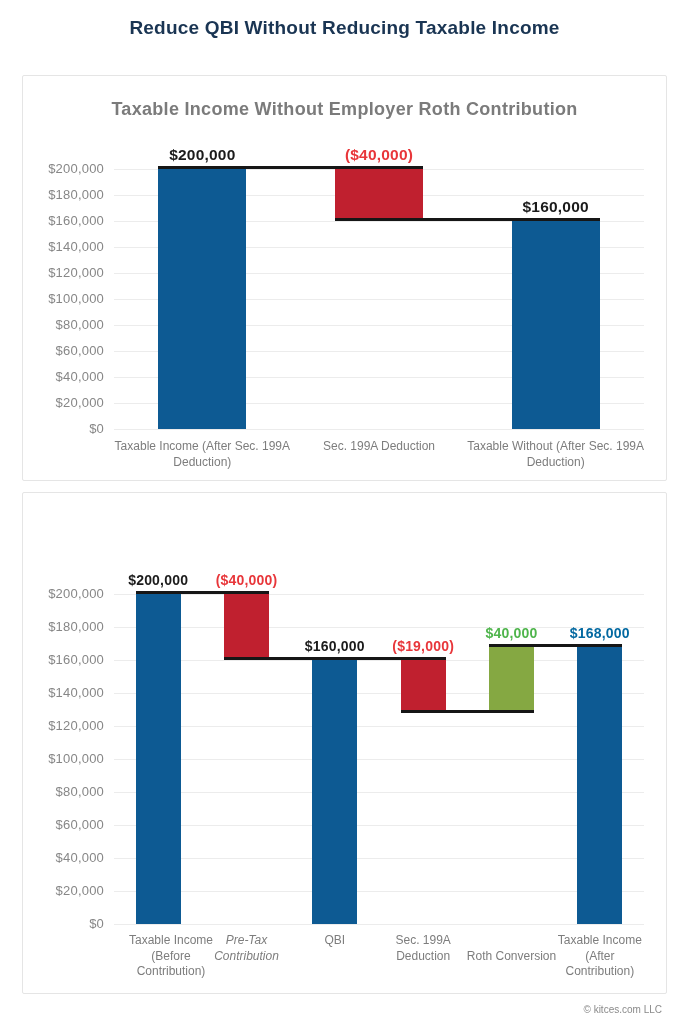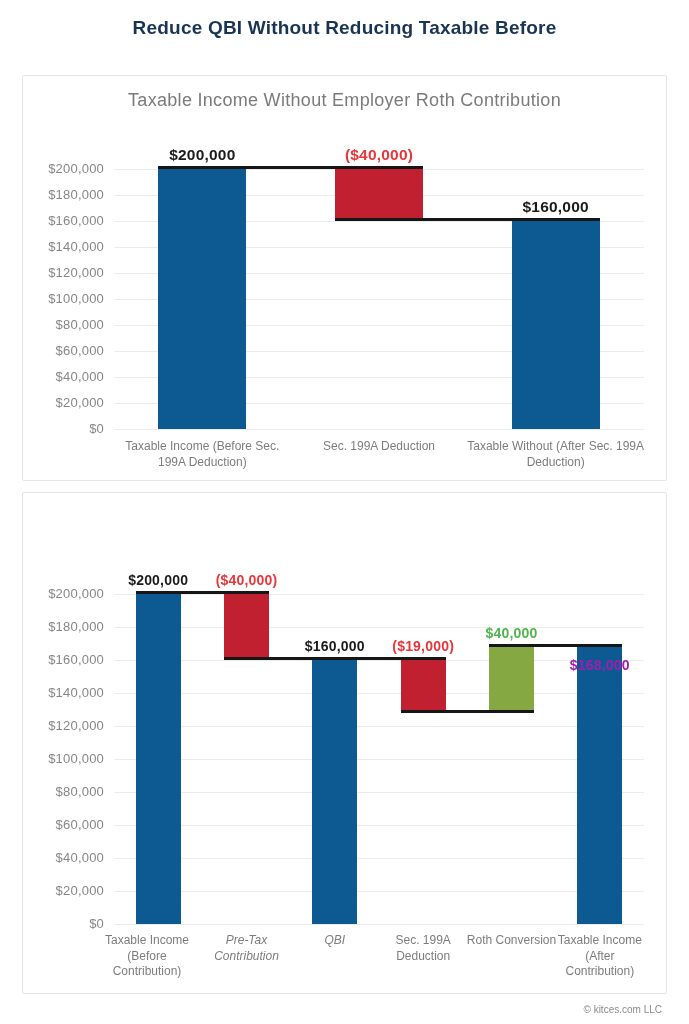--- a/index.html
+++ b/index.html
@@ -13,21 +13,21 @@
     letter-spacing:0.2px;
   }
   .chart-card {
     position:absolute; left:22px; width:643px; background:#ffffff;
     border:1px solid #e5e5e5; border-radius:2px;
   }
   #card-0 { top:75px;  height:404px; }
   #card-1 { top:492px; height:500px; }
   .chart-title {
     position:absolute; left:0; width:100%; text-align:center;
-    color:#7b7b7b; font-size:18px; font-weight:400; letter-spacing:0.3px;
+    color:#7b7b7b; font-size:18px; font-weight:700; letter-spacing:0.3px;margin-top:9px;
   }
   #card-0 .chart-title { top:14px; }
   #card-1 .chart-title { top:33px; }
   .plot-area { position:absolute; inset:0; }
   .gridline  { position:absolute; height:1px; background:#ececec; z-index:1; }
   .ytick {
     position:absolute; text-align:right; color:#878787; font-size:13px;
     line-height:16px; z-index:1; letter-spacing:0.2px;
   }
   .bar       { position:absolute; z-index:2; }
@@ -43,21 +43,21 @@
     line-height:15.5px; z-index:1;
   }
   .copyright {
     position:absolute; top:1004px; right:27px; color:#8a8a8a; font-size:10px;
   }
 </style>
 </head>
 <body>
 
 <div class="page-title">
-  <div>Reduce QBI Without Reducing Taxable Before</div>
+  <div>Reduce QBI Without Reducing Taxable Income</div>
 </div>
 
 <div class="chart-card" id="card-0">
   <div class="chart-title">Taxable Income Without Employer Roth Contribution</div>
   <div class="plot-area">
       <div class="gridline" style="left: 91px; top: 92.5px; width: 530px; background: rgb(236, 236, 236);"></div>
       <div class="ytick" style="left: 0px; top: 85px; width: 81px;">$200,000</div>
       <div class="gridline" style="left: 91px; top: 118.5px; width: 530px; background: rgb(236, 236, 236);"></div>
       <div class="ytick" style="left: 0px; top: 111px; width: 81px;">$180,000</div>
       <div class="gridline" style="left: 91px; top: 144.5px; width: 530px; background: rgb(236, 236, 236);"></div>
@@ -73,21 +73,21 @@
       <div class="gridline" style="left: 91px; top: 274.5px; width: 530px; background: rgb(236, 236, 236);"></div>
       <div class="ytick" style="left: 0px; top: 267px; width: 81px;">$60,000</div>
       <div class="gridline" style="left: 91px; top: 300.5px; width: 530px; background: rgb(236, 236, 236);"></div>
       <div class="ytick" style="left: 0px; top: 293px; width: 81px;">$40,000</div>
       <div class="gridline" style="left: 91px; top: 326.5px; width: 530px; background: rgb(236, 236, 236);"></div>
       <div class="ytick" style="left: 0px; top: 319px; width: 81px;">$20,000</div>
       <div class="gridline" style="left: 91px; top: 352.5px; width: 530px; background: rgb(236, 236, 236);"></div>
       <div class="ytick" style="left: 0px; top: 345px; width: 81px;">$0</div>
       <div class="bar" style="left: 135.333px; top: 93px; width: 88px; height: 260px; background: rgb(13, 90, 147);"></div>
       <div class="value-label" style="left: 89.3333px; top: 70px; width: 180px; color: rgb(27, 27, 27);">$200,000</div>
-      <div class="xtick" style="left: 89.3333px; top: 363px; width: 180px;">Taxable Income (Before Sec. 199A Deduction)</div>
+      <div class="xtick" style="left: 89.3333px; top: 363px; width: 180px;">Taxable Income (After Sec. 199A Deduction)</div>
       <div class="bar" style="left: 312px; top: 93px; width: 88px; height: 52px; background: rgb(192, 32, 47);"></div>
       <div class="value-label" style="left: 266px; top: 70px; width: 180px; color: rgb(232, 54, 58);">($40,000)</div>
       <div class="xtick" style="left: 266px; top: 363px; width: 180px;">Sec. 199A Deduction</div>
       <div class="bar" style="left: 488.667px; top: 145px; width: 88px; height: 208px; background: rgb(13, 90, 147);"></div>
       <div class="value-label" style="left: 442.667px; top: 122px; width: 180px; color: rgb(27, 27, 27);">$160,000</div>
       <div class="xtick" style="left: 442.667px; top: 363px; width: 180px;">Taxable Without (After Sec. 199A Deduction)</div>
       <div class="connector" style="left: 135.333px; top: 90px; width: 264.667px; background: rgb(22, 22, 22);"></div>
       <div class="connector" style="left: 312px; top: 142px; width: 264.667px; background: rgb(22, 22, 22);"></div>
     </div>
 </div>
@@ -111,35 +111,35 @@
       <div class="gridline" style="left: 91px; top: 331.5px; width: 530px; background: rgb(236, 236, 236);"></div>
       <div class="ytick" style="left: 0px; top: 324px; width: 81px;">$60,000</div>
       <div class="gridline" style="left: 91px; top: 364.5px; width: 530px; background: rgb(236, 236, 236);"></div>
       <div class="ytick" style="left: 0px; top: 357px; width: 81px;">$40,000</div>
       <div class="gridline" style="left: 91px; top: 397.5px; width: 530px; background: rgb(236, 236, 236);"></div>
       <div class="ytick" style="left: 0px; top: 390px; width: 81px;">$20,000</div>
       <div class="gridline" style="left: 91px; top: 430.5px; width: 530px; background: rgb(236, 236, 236);"></div>
       <div class="ytick" style="left: 0px; top: 423px; width: 81px;">$0</div>
       <div class="bar" style="left: 112.667px; top: 101px; width: 45px; height: 330px; background: rgb(13, 90, 147);"></div>
       <div class="value-label" style="left: 45.1667px; top: 79px; width: 180px; color: rgb(27, 27, 27);">$200,000</div>
-      <div class="xtick" style="left: 78px; top: 440px; width: 92px;">Taxable Income (Before Contribution)</div>
+      <div class="xtick" style="left: 102px; top: 440px; width: 92px;">Taxable Income (Before Contribution)</div>
       <div class="bar" style="left: 201px; top: 101px; width: 45px; height: 66px; background: rgb(192, 32, 47);"></div>
       <div class="value-label" style="left: 133.5px; top: 79px; width: 180px; color: rgb(232, 54, 58);">($40,000)</div>
       <div class="xtick" style="left: 177.5px; top: 440px; width: 92px; font-style: italic;">Pre-Tax Contribution</div>
       <div class="bar" style="left: 289.333px; top: 167px; width: 45px; height: 264px; background: rgb(13, 90, 147);"></div>
       <div class="value-label" style="left: 221.833px; top: 145px; width: 180px; color: rgb(27, 27, 27);">$160,000</div>
-      <div class="xtick" style="left: 265.833px; top: 440px; width: 92px; font-style: italic;">QBI</div>
+      <div class="xtick" style="left: 265.833px; top: 440px; width: 92px;">QBI</div>
       <div class="bar" style="left: 377.667px; top: 167px; width: 45px; height: 52.8px; background: rgb(192, 32, 47);"></div>
       <div class="value-label" style="left: 310.167px; top: 145px; width: 180px; color: rgb(232, 54, 58);">($19,000)</div>
       <div class="xtick" style="left: 354.167px; top: 440px; width: 92px;">Sec. 199A Deduction</div>
       <div class="bar" style="left: 466px; top: 153.8px; width: 45px; height: 66px; background: rgb(133, 168, 66);"></div>
       <div class="value-label" style="left: 398.5px; top: 131.8px; width: 180px; color: rgb(79, 181, 76);">$40,000</div>
-      <div class="xtick" style="left: 442.5px; top: 440px; width: 92px;">Roth Conversion</div>
+      <div class="xtick" style="left: 442.5px; top: 456px; width: 92px;">Roth Conversion</div>
       <div class="bar" style="left: 554.333px; top: 153.8px; width: 45px; height: 277.2px; background: rgb(13, 90, 147);"></div>
-      <div class="value-label" style="left: 486.833px; top: 131.8px; width: 180px; color: #a21caf; margin-top: 32px;">$168,000</div>
+      <div class="value-label" style="left: 486.833px; top: 131.8px; width: 180px; color: #0369a1;">$168,000</div>
       <div class="xtick" style="left: 530.833px; top: 440px; width: 92px;">Taxable Income (After Contribution)</div>
       <div class="connector" style="left: 112.667px; top: 98px; width: 133.333px; background: rgb(22, 22, 22);"></div>
       <div class="connector" style="left: 201px; top: 164px; width: 221.667px; background: rgb(22, 22, 22);"></div>
       <div class="connector" style="left: 377.667px; top: 216.8px; width: 133.333px; background: rgb(22, 22, 22);"></div>
       <div class="connector" style="left: 466px; top: 150.8px; width: 133.333px; background: rgb(22, 22, 22);"></div>
     </div>
 </div>
 
 <div class="copyright">© kitces.com LLC</div>
 

